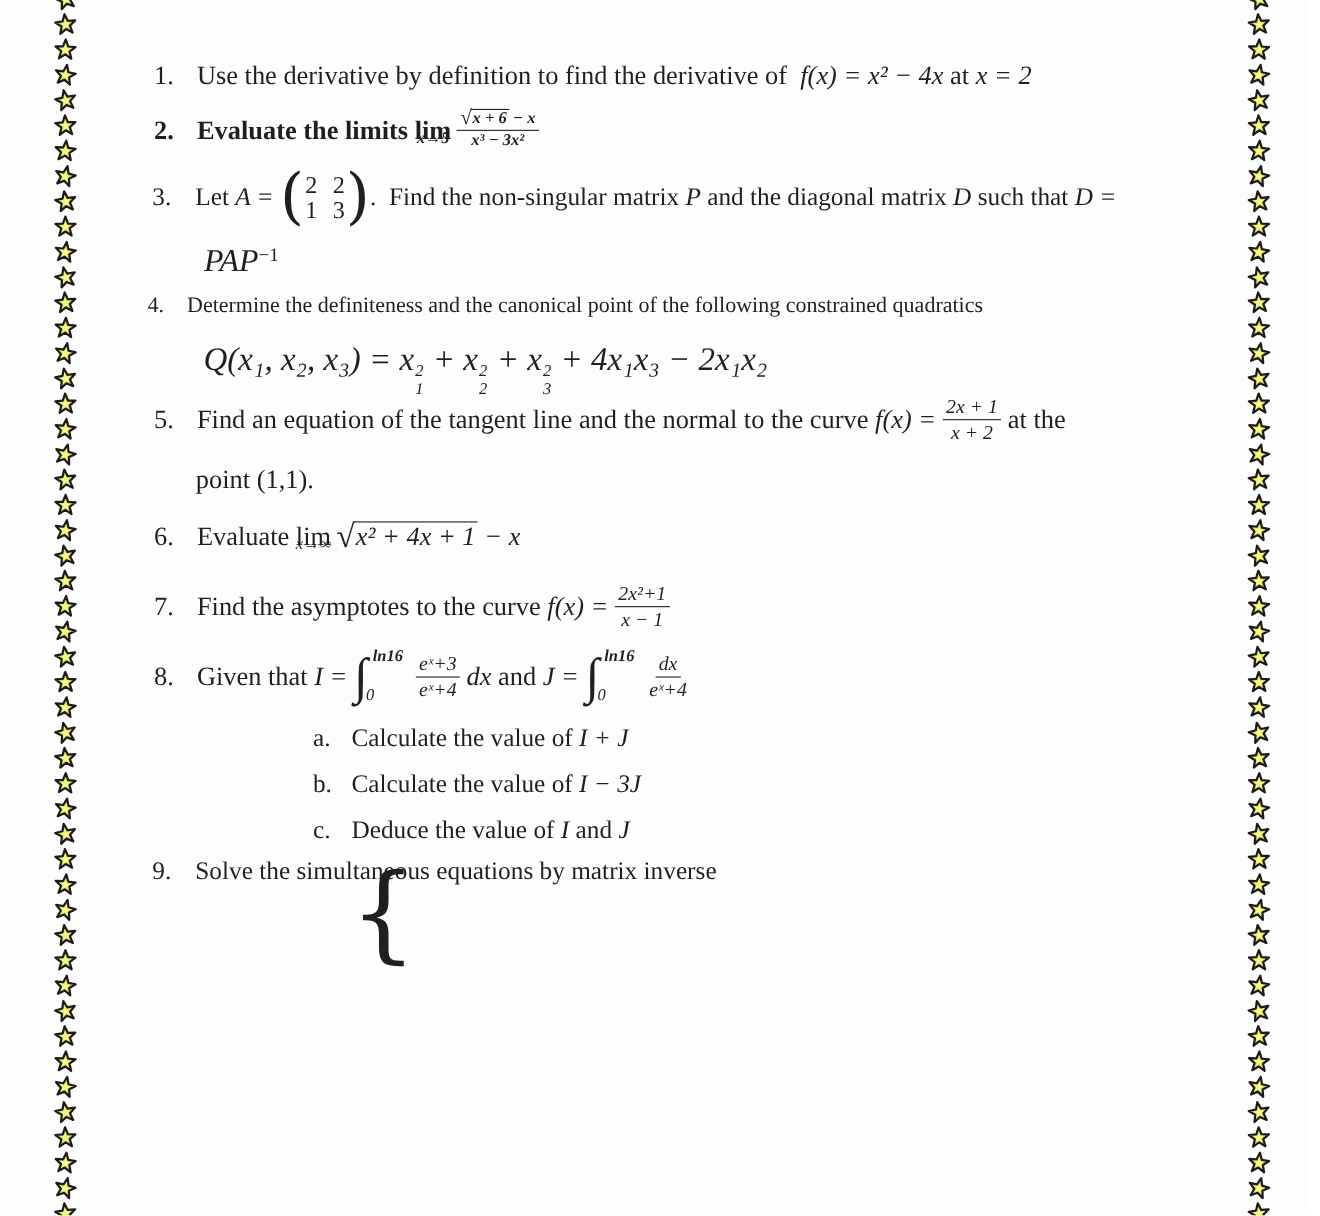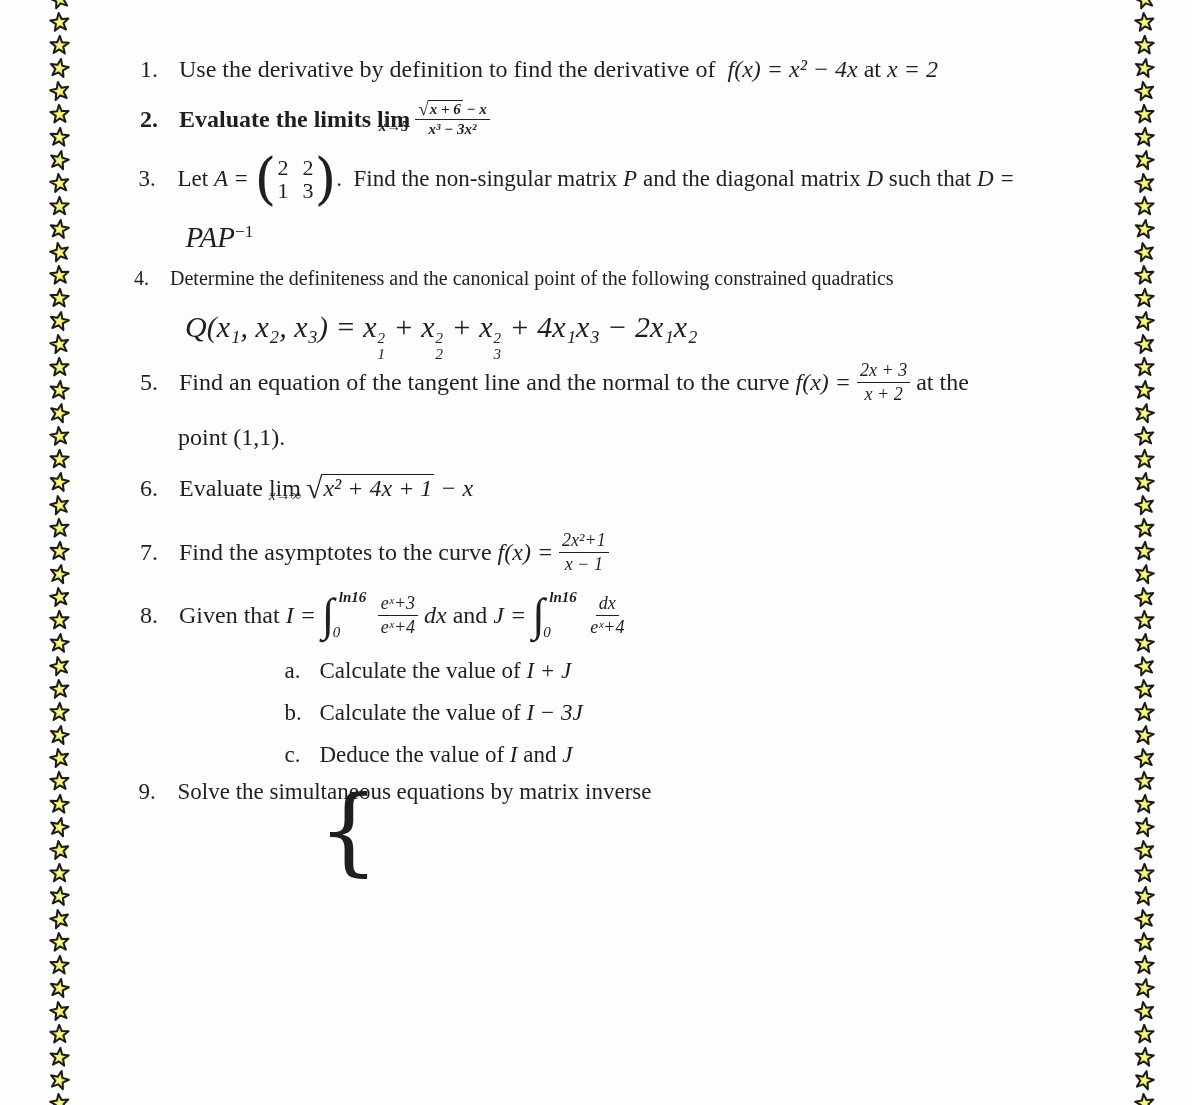--- a/index.html
+++ b/index.html
@@ -479,21 +479,21 @@
 
     <div class="prob" style="top:233px;font-size:20px;">
       <span class="pnum" style="width:36px;">4.</span><span>Determine the definiteness and the canonical point of the following constrained quadratics</span>
     </div>
 
     <div class="prob it" id="p4b" style="top:267px;">
       <span>Q(x₁, x₂, x₃) = </span><span>x</span><span class="ss"><span>2</span><span>1</span></span><span> + </span><span>x</span><span class="ss"><span>2</span><span>2</span></span><span> + </span><span>x</span><span class="ss"><span>2</span><span>3</span></span><span> + </span><span>4x₁x₃ − 2x₁x₂</span>
     </div>
 
     <div class="prob" style="top:337px;">
-      <span class="pnum">5.</span><span>Find an equation of the tangent line and the normal to the curve </span><span class="it">f(x) = </span><span class="frac it" style="font-size:18px;"><span class="fn">2x + 3</span><span class="fd">x + 2</span></span><span> at the</span>
+      <span class="pnum">5.</span><span>Find an equation of the tangent line and the normal to the curve </span><span class="it">f(x) = </span><span class="frac it" style="font-size:18px;"><span class="fn">2x + 1</span><span class="fd">x + 2</span></span><span> at the</span>
     </div>
     <div class="prob" style="top:392px;left:142px;">
       <span>point (1,1).</span>
     </div>
 
     <div class="prob" style="top:443px;">
       <span class="pnum">6.</span><span>Evaluate </span><span class="lim"><span>lim</span><span class="ls">x→∞</span></span><span class="it"><span class="rad">√</span><span class="ovl">x² + 4x + 1</span><span> − x</span></span>
     </div>
 
     <div class="prob" style="top:507px;">

